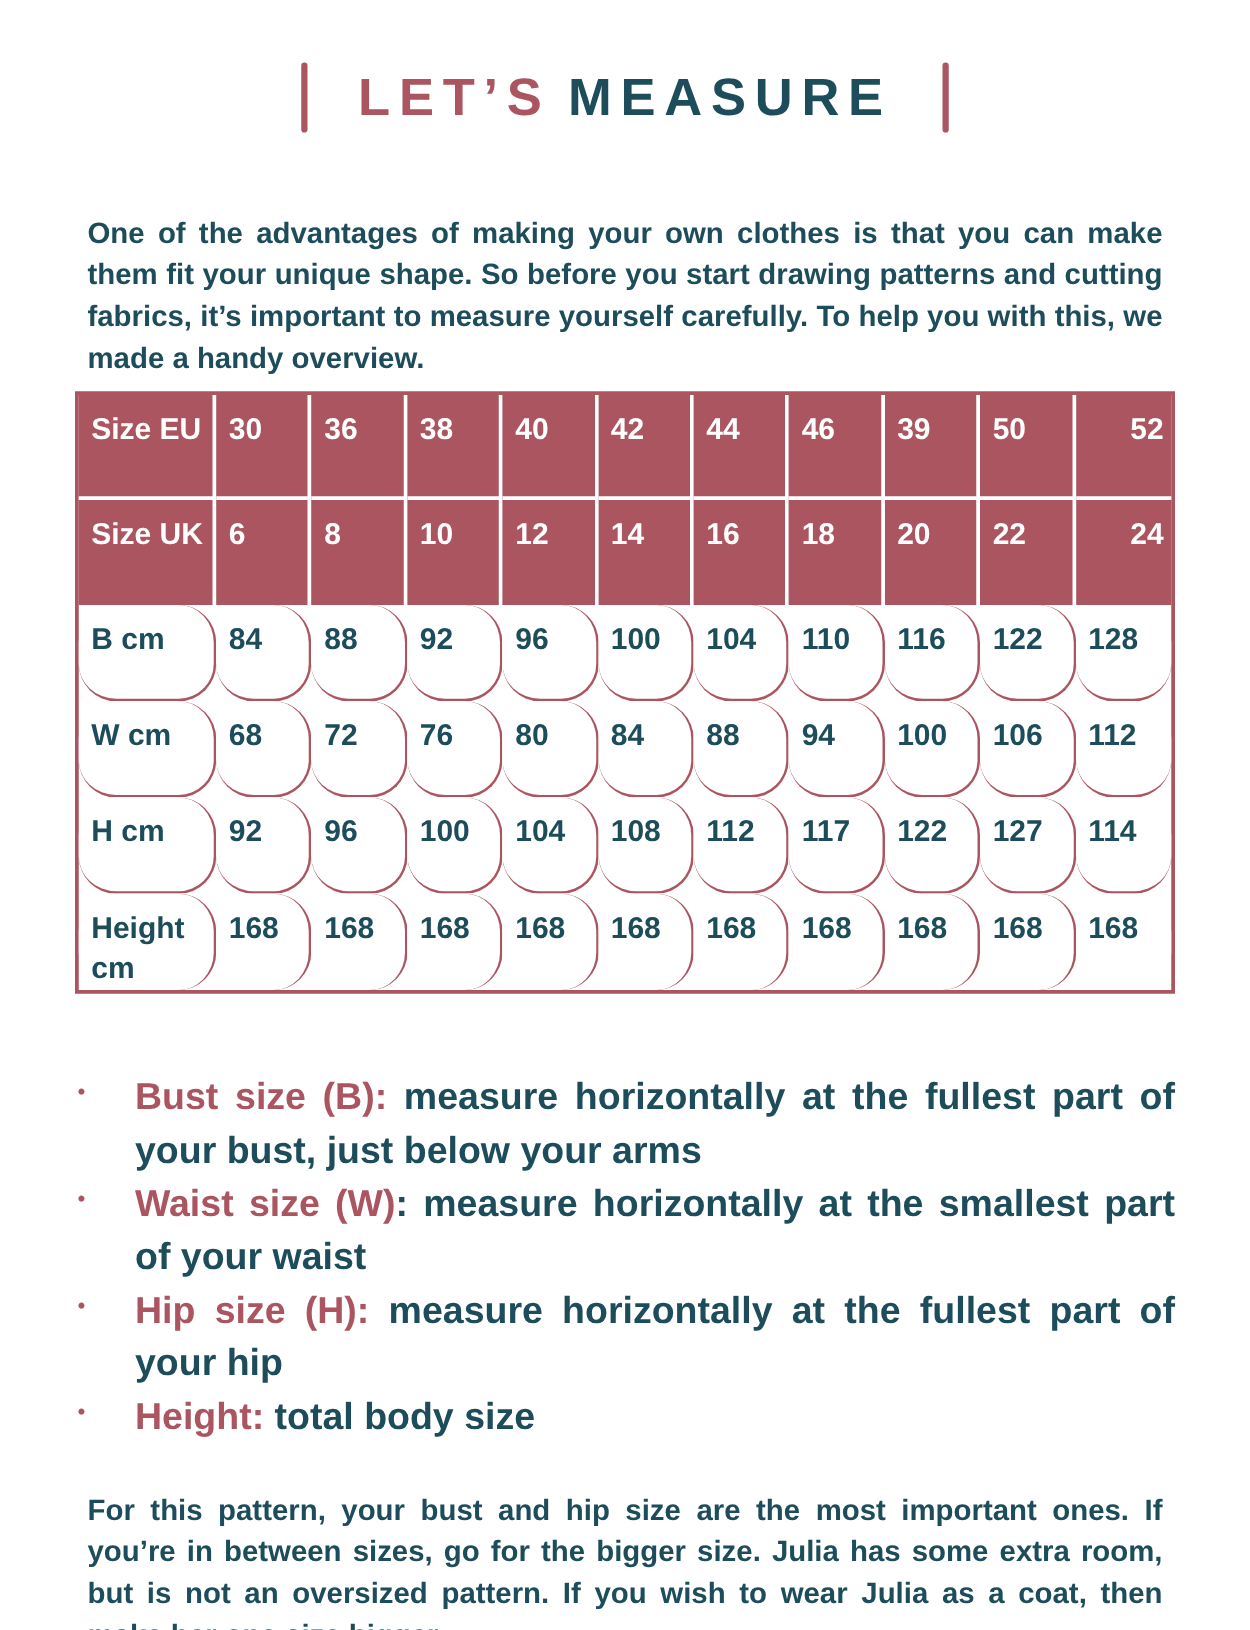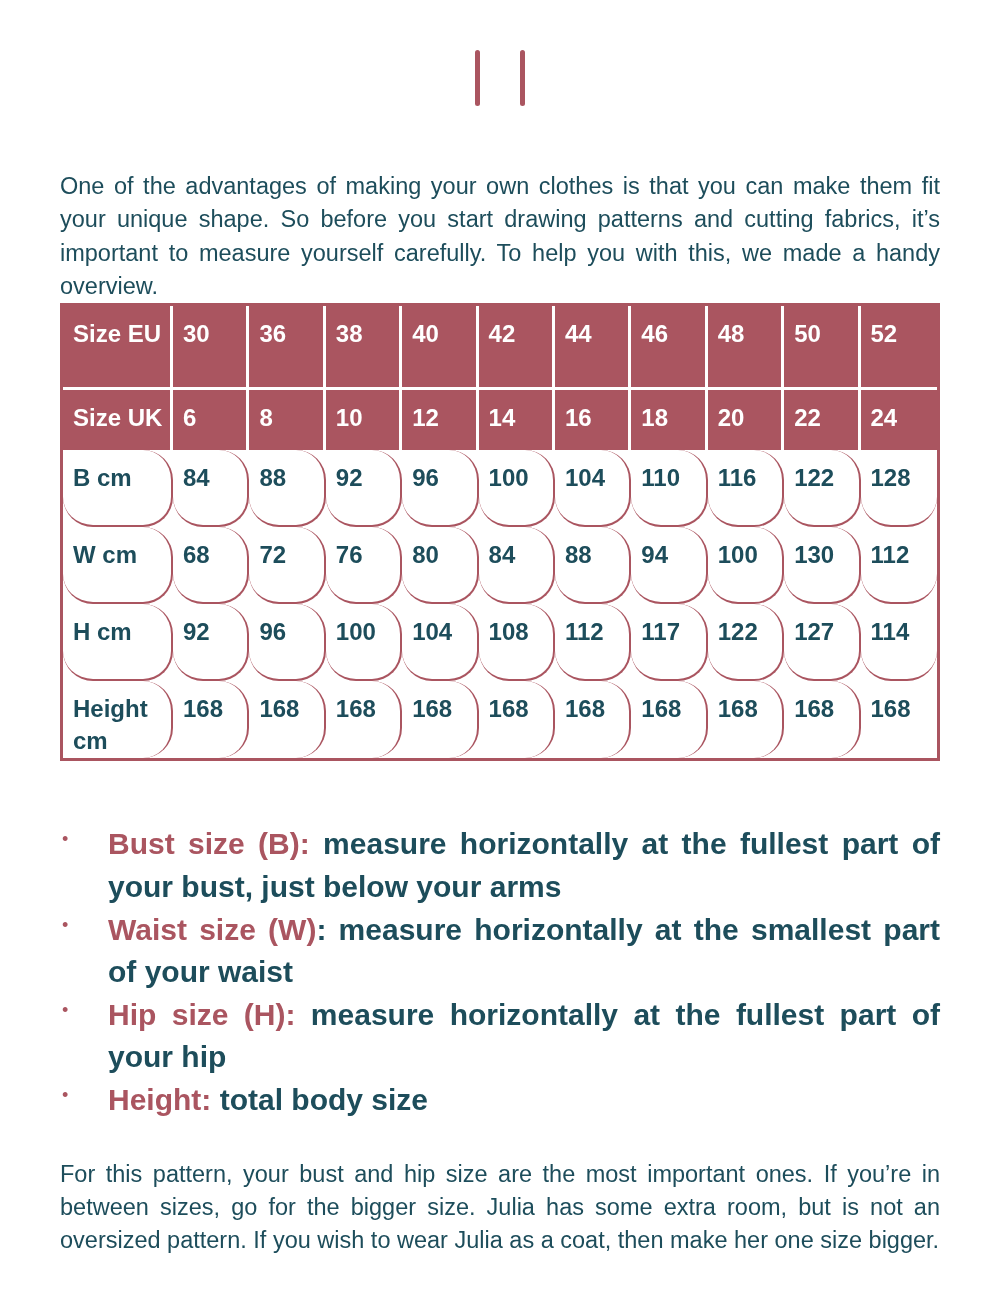--- a/index.html
+++ b/index.html
@@ -39,25 +39,25 @@
     font-weight: bold;
     letter-spacing: 7px;
     white-space: nowrap;
   }
   .title-word-red { color: var(--maroon); margin-right: 14px; }
   .title-word-teal { color: var(--teal); }
 
   
   .para {
     font-size: 23.5px;
-    font-weight: 400;
+    font-weight: 700;
     line-height: 1.42;
     text-align: justify;
     color: var(--teal);
-    margin: 0;
+    margin: 10px;
   }
   .intro { margin-top: 58px; }
   .outro { margin-top: 36px; }
 
   
   table.size-table {
     width: 880px;
     table-layout: fixed;
     border: 3px solid var(--maroon);
     border-spacing: 0;
@@ -73,22 +73,22 @@
     color: var(--teal);
     overflow: hidden;
   }
   tr.hdr td {
     background: var(--maroon);
     color: #ffffff;
     border-right: 3px solid #ffffff;
     border-bottom: 3px solid #ffffff;
     height: 84px;
   }
-  tr.hdr td:last-child { border-right: none; }
-  tr.hdr2 td { border-bottom: none; height: 60px; }
+  tr.hdr td:last-child { border-right: none; text-align: right; }
+  tr.hdr2 td { border-bottom: none; height: 84px; }
   tr.body td {
     background: #ffffff;
     border-right: 2px solid var(--maroon);
     border-bottom: 2px solid var(--maroon);
     height: 77px;
     border-radius: 30px;
   }
   tr.body td:last-child { border-right: none; }
   tr.body:last-child td { border-bottom: none; }
 
@@ -121,20 +121,23 @@
   .bullet-term { color: var(--maroon); }
   .bullet-desc { color: var(--teal); }
 </style>
 </head>
 <body>
 
 <div class="page">
 
   <div class="title-row">
     <span class="title-bar"></span>
+    <h1 class="title-text">
+      <span class="title-word-red">LET’S</span><span class="title-word-teal">MEASURE</span>
+    </h1>
     <span class="title-bar"></span>
   </div>
 
   <p class="para intro">One of the advantages of making your own clothes is that you can make them fit your unique shape. So before you start drawing patterns and cutting fabrics, it’s important to measure yourself carefully. To help you with this, we made a handy overview.</p>
 
   <table class="size-table">
     <colgroup>
       <col class="c-label">
         <col>
         <col>
@@ -150,21 +153,21 @@
     <tbody id="size-table-body">
         <tr class="hdr">
           <td>Size EU</td>
           <td>30</td>
           <td>36</td>
           <td>38</td>
           <td>40</td>
           <td>42</td>
           <td>44</td>
           <td>46</td>
-          <td>48</td>
+          <td>39</td>
           <td>50</td>
           <td>52</td>
         </tr>
         <tr class="hdr hdr2">
           <td>Size UK</td>
           <td>6</td>
           <td>8</td>
           <td>10</td>
           <td>12</td>
           <td>14</td>
@@ -190,21 +193,21 @@
         <tr class="body">
           <td>W cm</td>
           <td>68</td>
           <td>72</td>
           <td>76</td>
           <td>80</td>
           <td>84</td>
           <td>88</td>
           <td>94</td>
           <td>100</td>
-          <td>130</td>
+          <td>106</td>
           <td>112</td>
         </tr>
         <tr class="body">
           <td>H cm</td>
           <td>92</td>
           <td>96</td>
           <td>100</td>
           <td>104</td>
           <td>108</td>
           <td>112</td>

